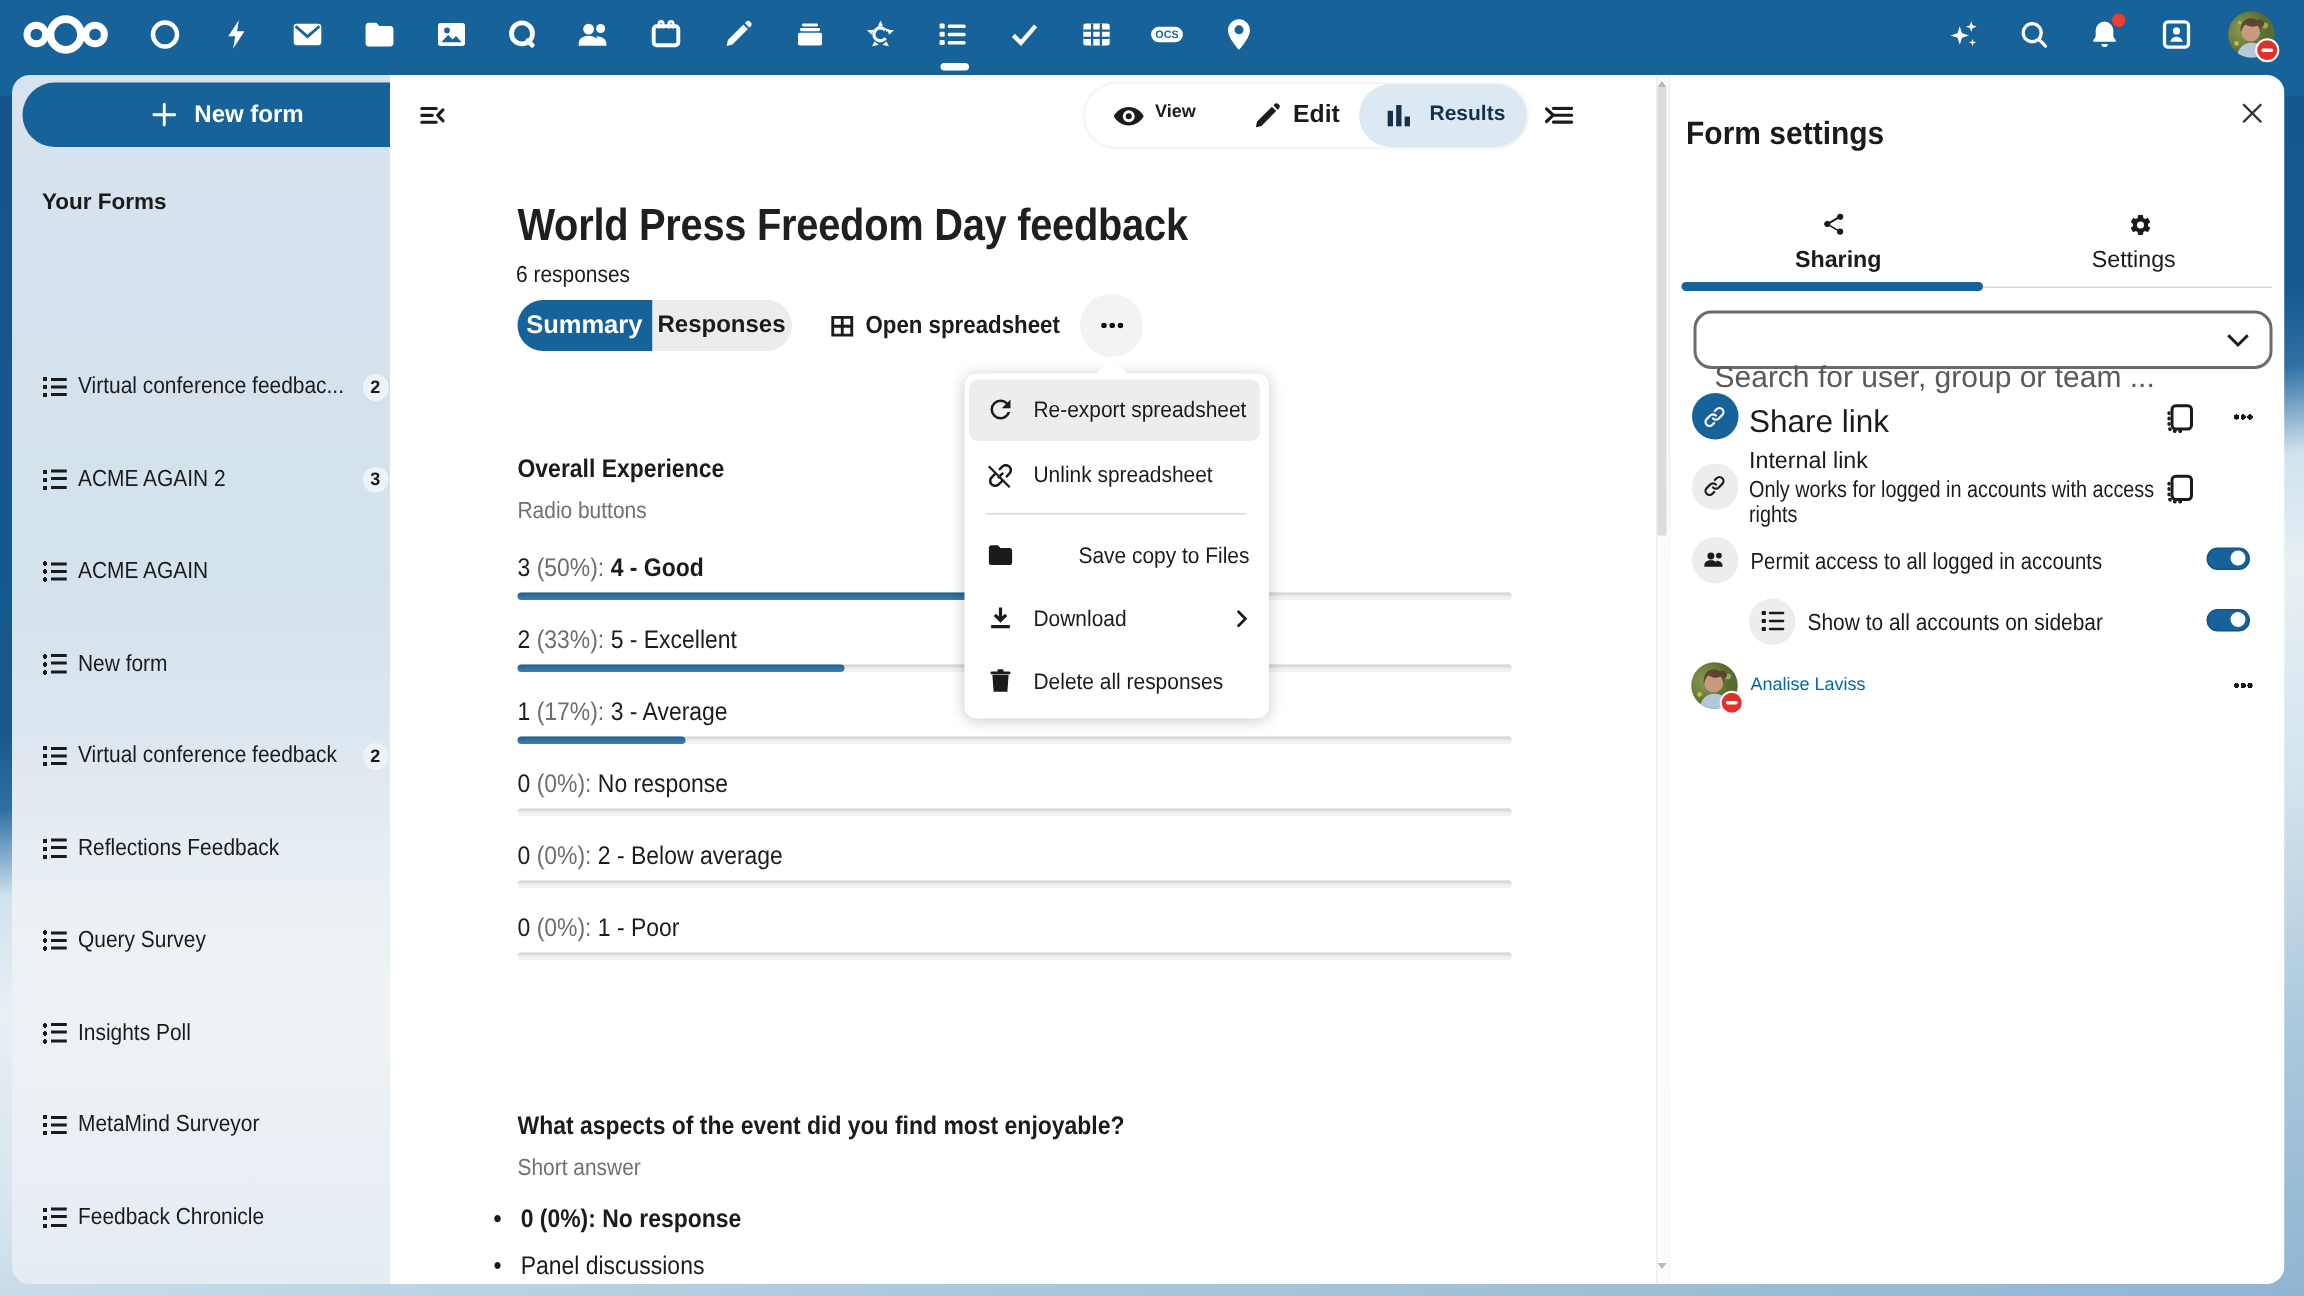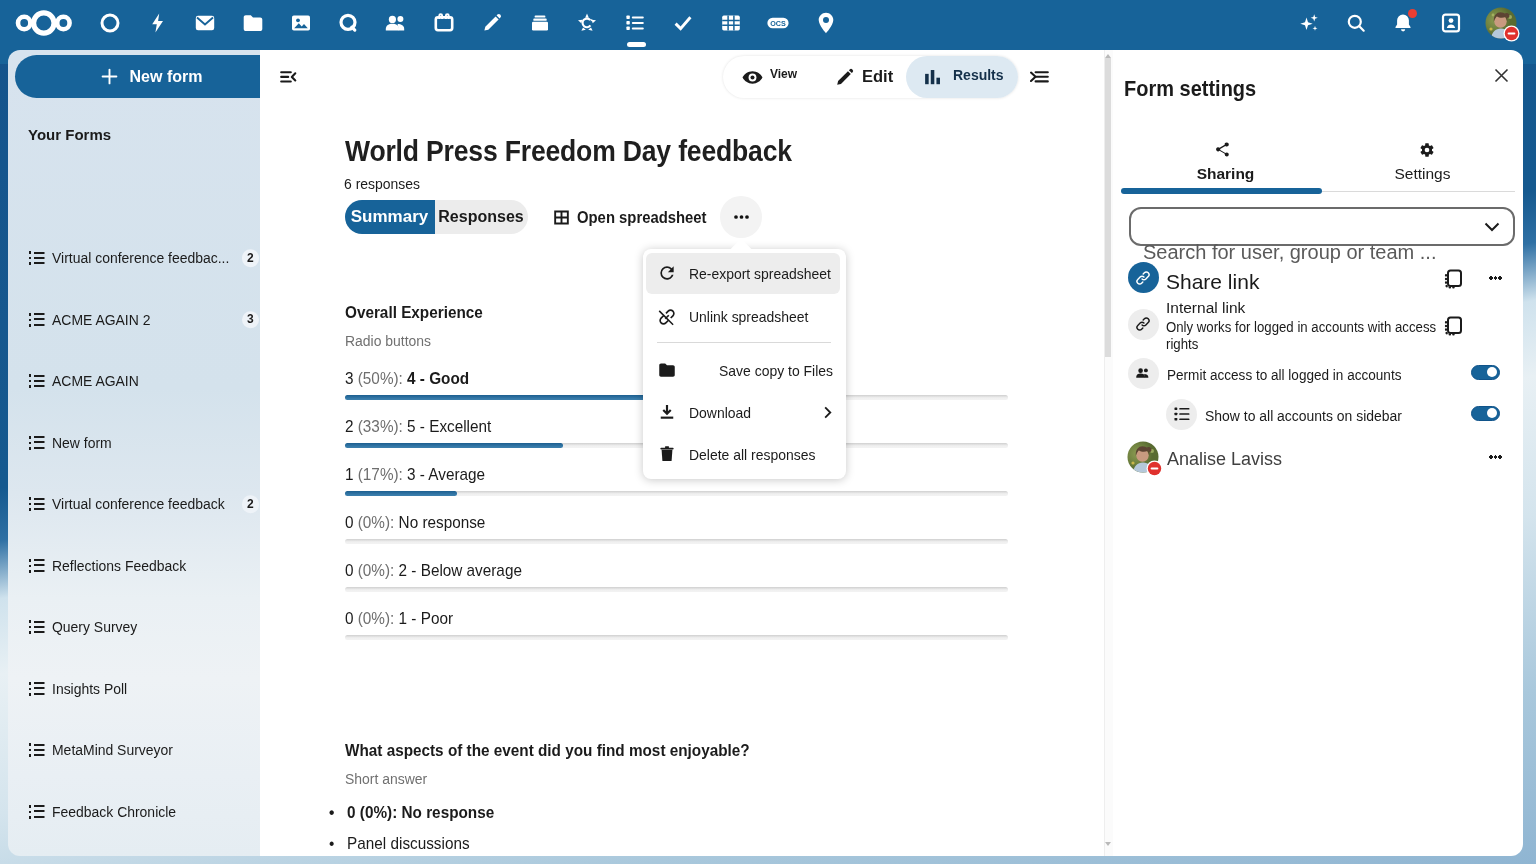--- a/index.html
+++ b/index.html
@@ -482,21 +482,21 @@
         <circle cx="15.5" cy="14.5" r="6.2" fill="#c99a80"></circle>
         <path d="M8.8 15c-.6-6.5 2.7-9.8 6.7-9.8 4.1 0 7.3 3 6.9 9.5-.8-2.3-1.4-3.7-1.9-4.7-2.8 1.2-6.3 1-8.7-.8-1.3 1.5-2.3 3.3-3 5.8z" fill="#5d4433"></path>
         <path d="M19.5 6.5c1.8-1 4-.6 4.7 1.2.7 1.7-.2 3-1.6 3.6z" fill="#5d4433"></path>
       </g>
     </svg>
     <svg class="ic" style="left:33px;top:410px" width="17" height="17" viewBox="0 0 17 17">
       <circle cx="8.5" cy="8.5" r="8" fill="#fff"></circle>
       <circle cx="8.5" cy="8.5" r="6.7" fill="#e0312d"></circle>
       <rect x="4.6" y="7.4" width="7.8" height="2.2" rx="1.1" fill="#fff"></rect>
     </svg>
-    <div class="abs" style="left:54px;top:399px;font-size:18px;color:#404040;">Analise Laviss</div>
+    <div class="abs" style="left:54px;top:399px;font-size:12px;color:#0369a1;">Analise Laviss</div>
     <div class="abs dots3" style="left:376px;top:405px;"></div>
   </div>
   <svg width="0" height="0" style="position:absolute">
     <defs>
       <g id="copysvg">
         <rect x="5" y="2.5" width="13" height="15.5" rx="2.5" fill="none" stroke="#1b1b1b" stroke-width="2"></rect>
         <path d="M3 7.2v9a3.3 3.3 0 003.3 3.3H13" fill="none" stroke="#1b1b1b" stroke-width="2.2" stroke-dasharray="0.4 3.2" stroke-linecap="round"></path>
       </g>
     </defs>
   </svg>

